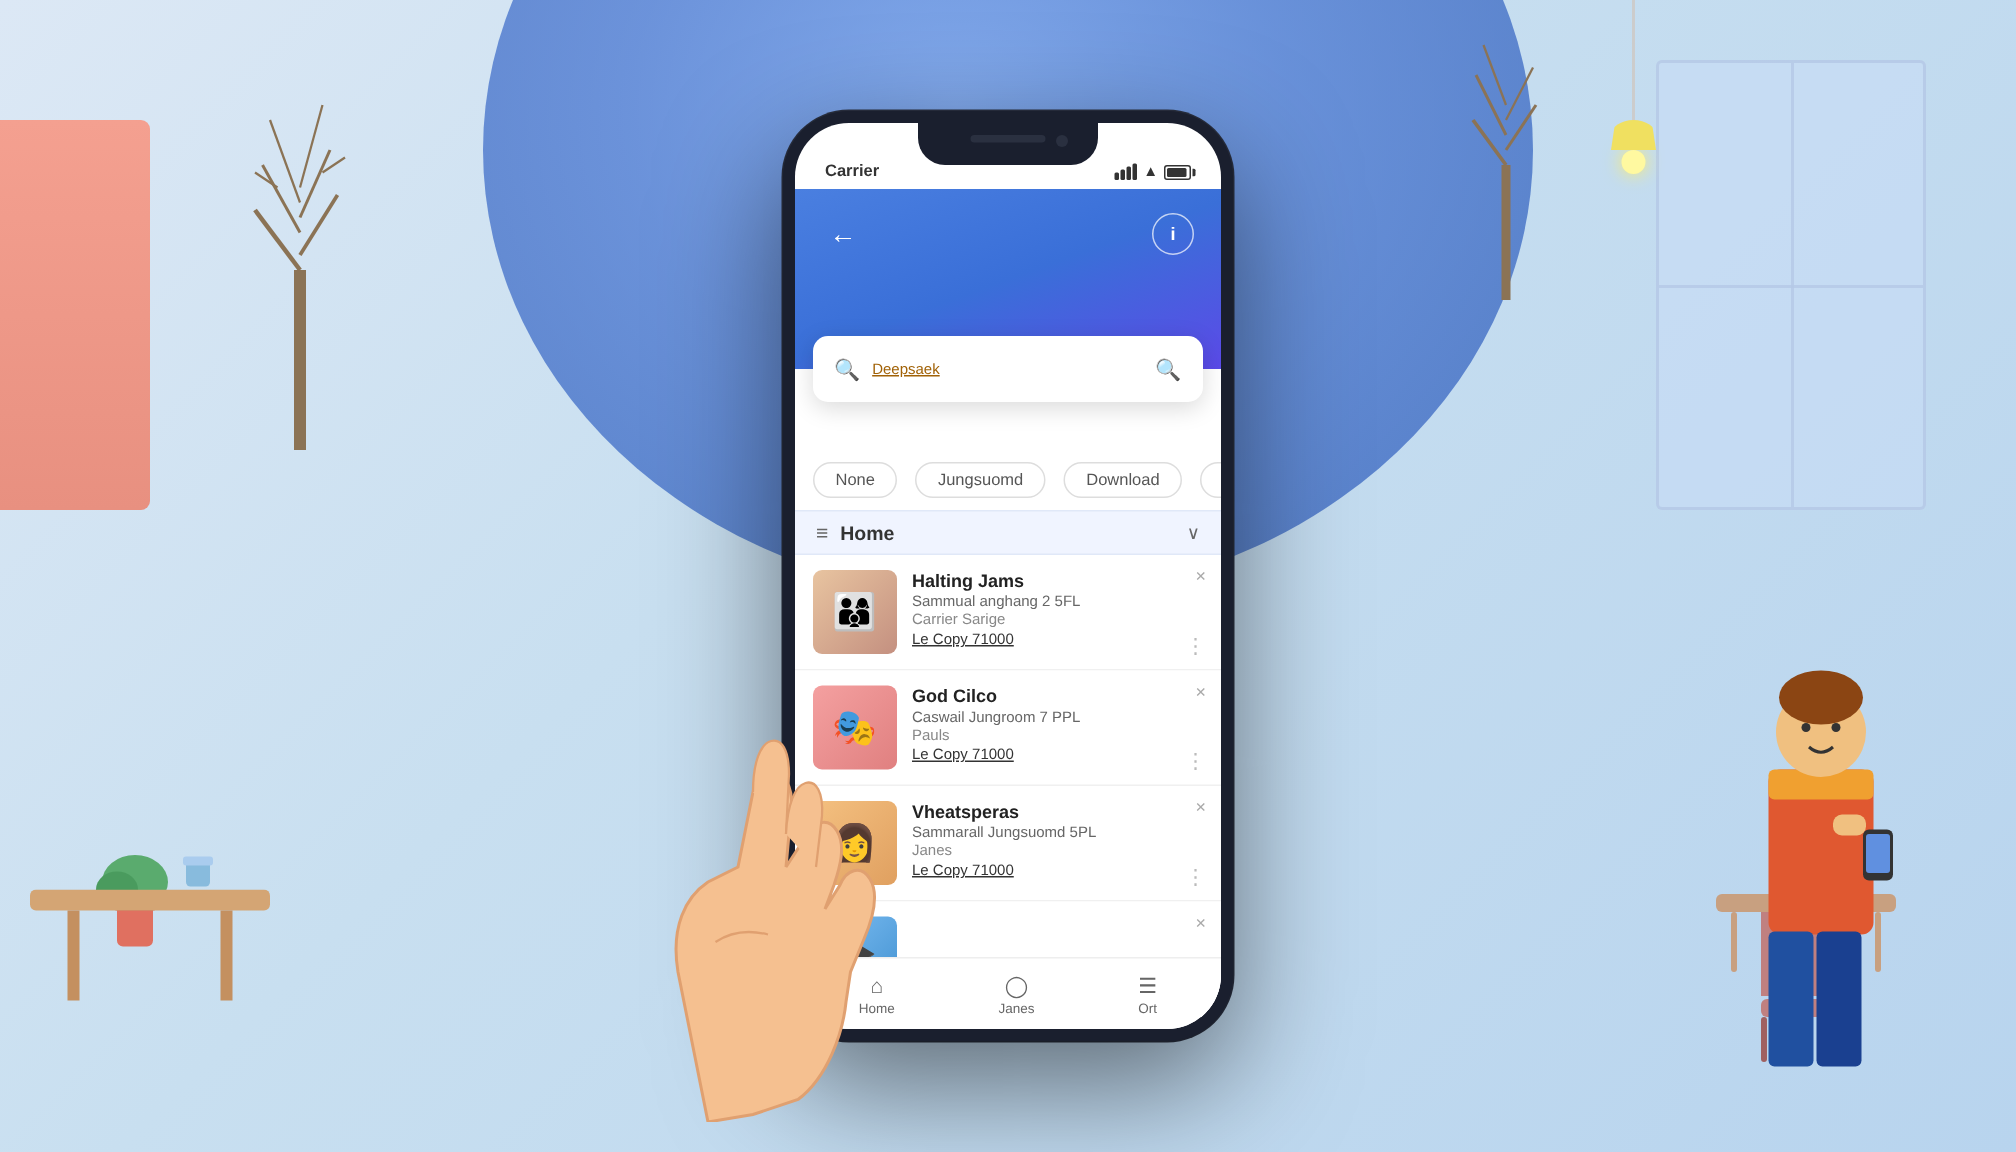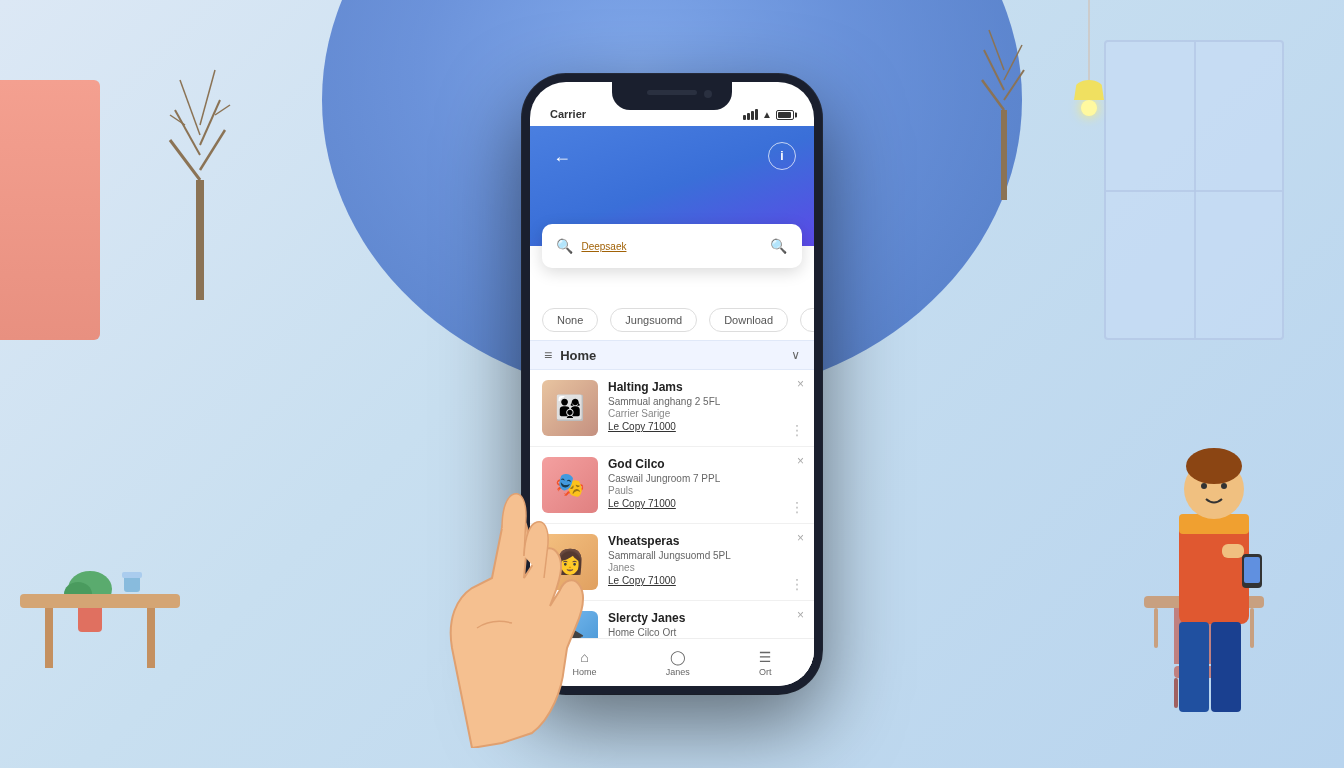--- a/index.html
+++ b/index.html
@@ -792,24 +792,20 @@
               <div class="result-price">Le Copy 71000</div>
             </div>
             <span class="close-btn">×</span>
             <span class="more-btn">⋮</span>
           </div>
 
           <div class="result-item">
             <div class="result-thumbnail thumb-4">
               <div class="thumb-face">🎓</div>
             </div>
-            <div class="result-info">
-              <div class="result-title">Slercty Janes</div>
-              <div class="result-subtitle">Home   Cilco   Ort</div>
-            </div>
             <span class="close-btn">×</span>
           </div>
         </div>
 
         <div class="bottom-bar">
           <div class="bottom-tab">
             <span class="bottom-tab-icon">⌂</span>
             <span class="bottom-tab-label">Home</span>
           </div>
           <div class="bottom-tab">

